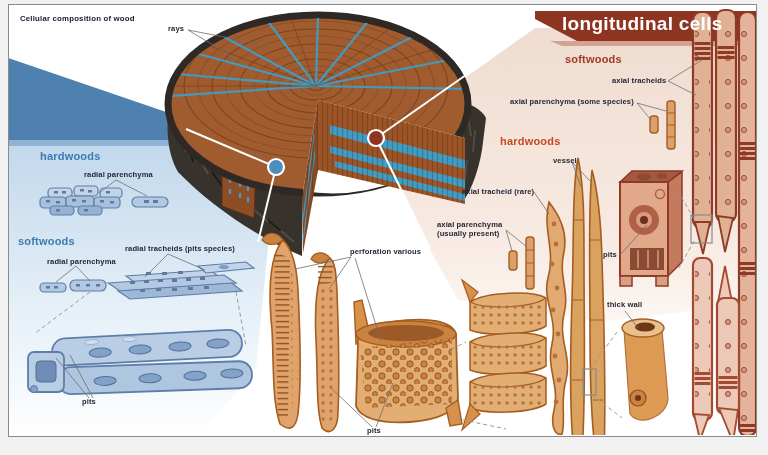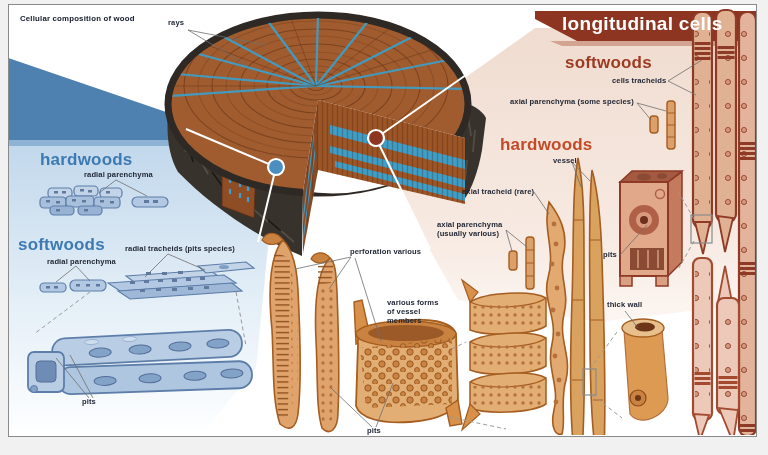--- a/index.html
+++ b/index.html
@@ -3,21 +3,21 @@
 <meta charset="utf-8">
 <style>
   html,body{margin:0;padding:0;background:#f1f1f1;}
   .stage{position:relative;width:768px;height:455px;background:#f1f1f1;overflow:hidden;
          font-family:Liberation Sans, sans-serif;}
   .stage svg{position:absolute;left:0;top:0;}
   .lbl{position:absolute;font-size:7.6px;font-weight:bold;color:#1e2433;line-height:1.18;
        white-space:nowrap;letter-spacing:.1px;}
   .lbl.wrap{white-space:normal;}
   .title{font-size:7.8px;color:#141a2c;letter-spacing:.2px;}
-  .hdr{position:absolute;font-weight:bold;font-size:17px;letter-spacing:.2px;white-space:nowrap;}
+  .hdr{position:absolute;font-weight:bold;font-size:11px;letter-spacing:.2px;white-space:nowrap;}
   .hdr.blue{color:#3e7ab2;}
   .hdr.red{color:#9e3a22;}
   .hdr.orange{color:#c44b27;}
   .banner-text{position:absolute;font-weight:bold;font-size:19px;color:#ffffff;
                letter-spacing:.3px;white-space:nowrap;}
 </style>
 </head>
 <body>
 
 <div class="stage">
@@ -431,36 +431,35 @@
       <path d="M590,369 L617,332 M592,395 L622,418"></path>
     </g>
     <g fill="none" stroke="#8a8a8a" stroke-width="1.2">
       <rect x="691" y="215" width="21" height="28"></rect>
       <rect x="583" y="369" width="13" height="26"></rect>
     </g>
   </g>
 </svg>
 
 <div class="lbl title" style="left:20px;top:14px">Cellular composition of wood</div>
-<div class="lbl" style="left:168px;top:19px">rays</div>
+<div class="lbl" style="left:168px;top:25px">rays</div>
 
 <div class="hdr blue" style="left:40px;top:150px">hardwoods</div>
 <div class="lbl" style="left:84px;top:171px">radial parenchyma</div>
 <div class="hdr blue" style="left:18px;top:235px">softwoods</div>
 <div class="lbl" style="left:125px;top:245px">radial tracheids (pits species)</div>
 <div class="lbl" style="left:47px;top:258px">radial parenchyma</div>
 <div class="lbl" style="left:82px;top:398px">pits</div>
 
 <div class="banner-text" style="left:562px;top:13px">longitudinal cells</div>
 <div class="hdr red" style="left:565px;top:53px">softwoods</div>
-<div class="lbl" style="left:612px;top:77px">cells tracheids</div>
+<div class="lbl" style="left:612px;top:77px">axial tracheids</div>
 <div class="lbl" style="left:510px;top:98px">axial parenchyma (some species)</div>
 <div class="hdr orange" style="left:500px;top:135px">hardwoods</div>
 <div class="lbl" style="left:553px;top:157px">vessel</div>
 <div class="lbl" style="left:462px;top:188px">axial tracheid (rare)</div>
-<div class="lbl wrap" style="left:437px;top:221px;width:80px">axial parenchyma (usually various)</div>
+<div class="lbl wrap" style="left:437px;top:221px;width:80px">axial parenchyma (usually present)</div>
 <div class="lbl" style="left:603px;top:251px">pits</div>
 <div class="lbl" style="left:607px;top:301px">thick wall</div>
 <div class="lbl" style="left:350px;top:248px">perforation various</div>
-<div class="lbl wrap" style="left:387px;top:299px;width:60px">various forms of vessel members</div>
 <div class="lbl" style="left:367px;top:427px">pits</div>
 
 </div>
 
 </body></html>

